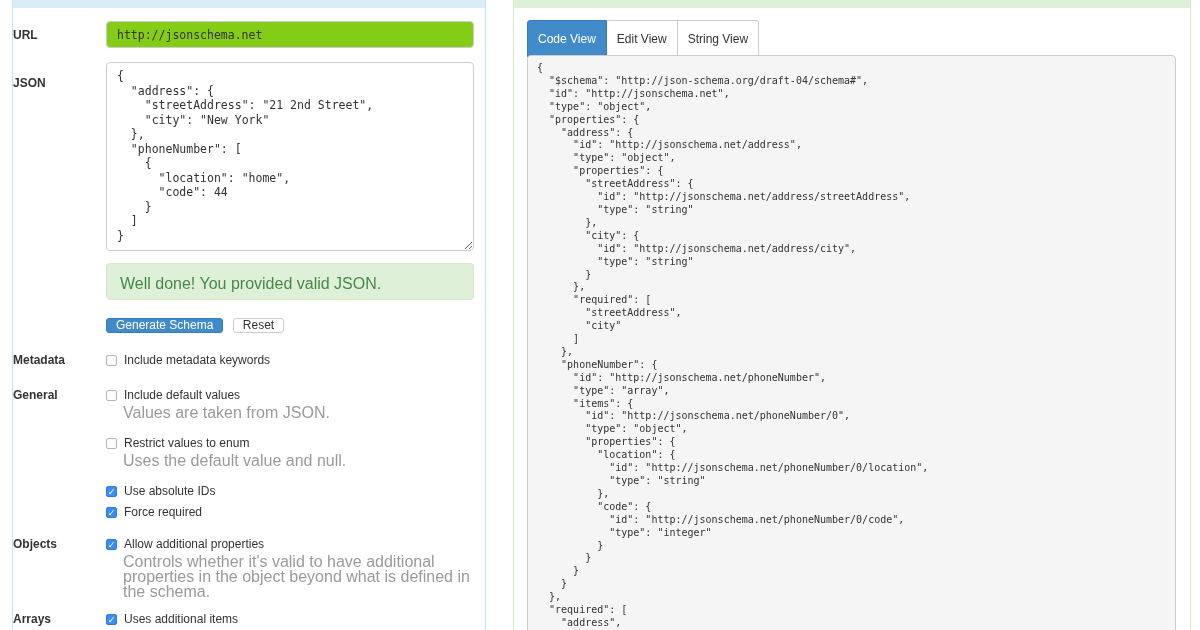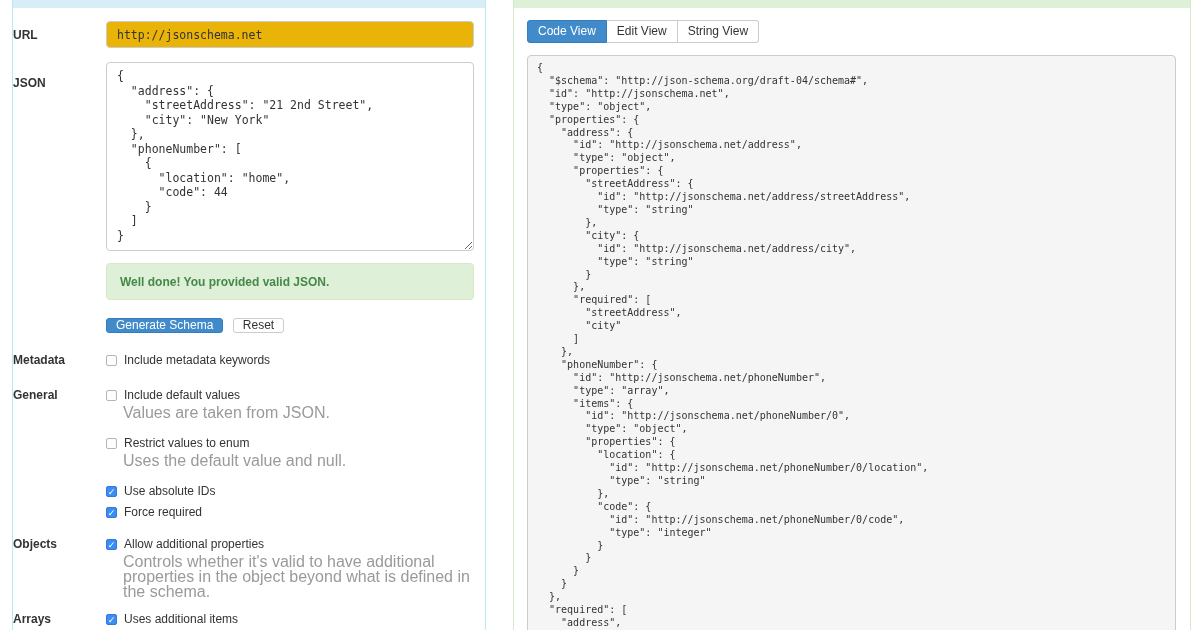--- a/index.html
+++ b/index.html
@@ -14,49 +14,49 @@
     border:1px solid #d6e9c6; border-top:none; }
   .strip { width:100%; height:8px; }
   .strip-blue { background:#d9edf7; }
   .strip-green { background:#dff0d8; }
 
   
   .flabel { position:absolute; left:0; width:67px; text-align:left;
     font-size:12px; font-weight:bold; color:#333; }
   .url-input { position:absolute; left:93px; top:21px; width:368px; height:27px;
     border:1px solid #ccc; border-radius:4px; padding:0 10px;
-    font:11.5px "DejaVu Sans Mono", monospace; color:#333; background:#eab308; }
+    font:11.5px "DejaVu Sans Mono", monospace; color:#333; background:#84cc16; }
   .json-ta { position:absolute; left:93px; top:62px; width:368px; height:189px;
     border:1px solid #ccc; border-radius:4px; padding:6px 10px;
     font:11.5px/14.5px "DejaVu Sans Mono", monospace; color:#333;
     resize:both; background:#fff; }
   .alert-success { position:absolute; left:93px; top:263px; width:368px; height:37px;
     background:#dff0d8; border:1px solid #d6e9c6; border-radius:4px;
-    padding:11px 13px; font-size:12px; font-weight:bold; color:#468847; }
+    padding:11px 13px; font-size:16px; font-weight:normal; color:#468847; }
   .btn-row { position:absolute; left:93px; top:315px; }
   .btn { display:inline-block; font-size:12px; line-height:13px;
     padding:0 9px; border-radius:3px; cursor:pointer; }
   .btn-primary { background:#428bca; border:1px solid #357ebd; color:#fff; }
   .btn-default { background:#fff; border:1px solid #ccc; color:#333; margin-left:5px; }
 
   
   .opt-row { position:absolute; left:0; width:465px; }
   .opt-line { position:absolute; left:93px; top:0; display:flex;
     align-items:center; white-space:nowrap; }
   .cb { display:inline-block; width:11px; height:11px; border-radius:2px;
     border:1px solid #b5b5b5; background:#fdfdfd; margin-right:7px;
     font-size:9px; line-height:10px; text-align:center; color:#fff; }
   .cb.checked { background:#3d8df5; border-color:#2f7ad8; }
   .opt-label { font-size:12px; color:#333; }
   .opt-help { position:absolute; left:110px; top:17px; width:353px;
     font-size:16px; line-height:15px; color:#9a9a9a; }
 
   
   .tabs { position:absolute; left:13px; top:20px; display:flex; }
-  .tab { font-size:12px; line-height:13px; padding:4px 10px;
+  .tab { font-size:12px; line-height:13px; padding:12px 10px;
     background:#fff; border:1px solid #ccc; color:#333;
     border-left-width:0; cursor:pointer; }
   .tab:first-child { border-left-width:1px; border-radius:3px 0 0 3px; }
   .tab:last-child { border-radius:0 3px 3px 0; }
   .tab.active { background:#428bca; border-color:#357ebd; color:#fff; }
   .code-box { position:absolute; left:13px; top:55px; width:649px; height:600px;
     background:#f5f5f5; border:1px solid #ccc; border-radius:4px;
     padding:6px 9px; overflow:hidden; }
   .code-box pre { font:10px/12.9px "DejaVu Sans Mono", monospace;
     color:#333; white-space:pre; }

